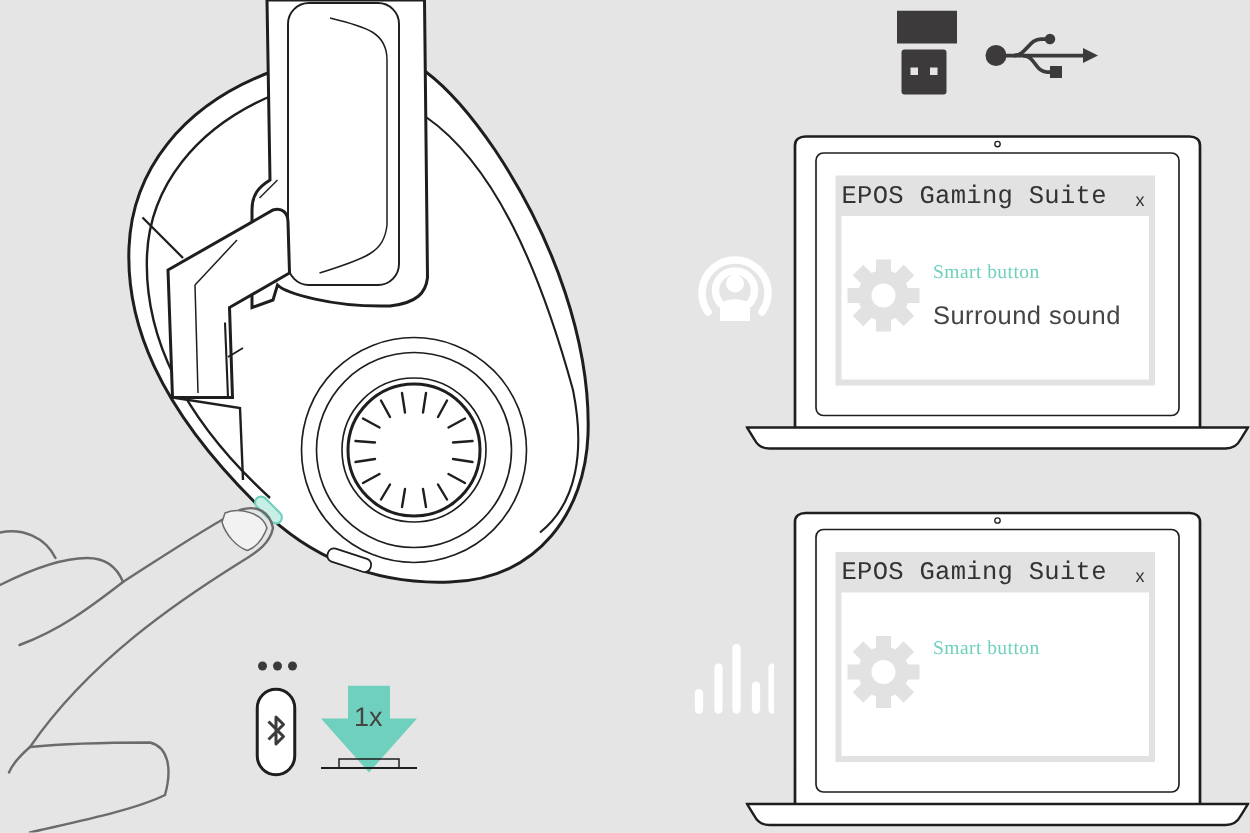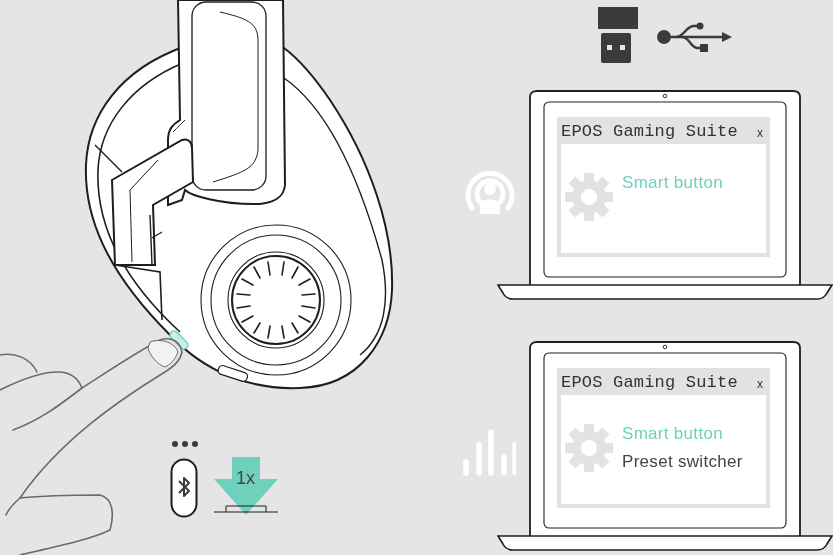--- a/index.html
+++ b/index.html
@@ -1,21 +1,21 @@
 <!DOCTYPE html>
 <html><head>
 <meta charset="utf-8">
 <style>
   html, body { margin:0; padding:0; }
   body { width:833px; height:555px; background:#e5e5e5; position:relative; overflow:hidden; font-family:"Liberation Sans", sans-serif; }
   .abs { position:absolute; }
   svg { display:block; }
   .win-title { position:absolute; font-size:17px; color:#333; letter-spacing:0.2px;font-family:Liberation Mono, monospace; }
   .win-close { position:absolute; font-size:12px; color:#333; }
-  .smart { position:absolute; font-size:17px; letter-spacing:0.3px; }
+  .smart { position:absolute; font-size:13px; letter-spacing:0.3px;font-family:Liberation Serif, serif; }
   .mode { position:absolute; font-size:17px; color:#444; letter-spacing:0.3px; }
   .press-label { position:absolute; font-size:18px; color:#444; }
 </style>
 </head>
 <body>
 
 <div class="abs" style="left:0;top:0;width:460px;height:555px;">
   <svg width="460" height="555" viewBox="0 0 460 555">
 
     <path d="M 183 47 C 120 70, 88 115, 86 165 C 84 215, 105 270, 170 335 C 205 372, 250 390, 300 388 C 360 386, 390 340, 392 290 C 394 230, 370 160, 330 100 C 315 78, 300 60, 284 48 Z" fill="#ffffff" stroke="#1e1e1e" stroke-width="2"></path>
@@ -130,20 +130,21 @@
         <rect x="-5" y="-24" width="10" height="48" transform="rotate(45)"></rect>
         <rect x="-5" y="-24" width="10" height="48" transform="rotate(90)"></rect>
         <rect x="-5" y="-24" width="10" height="48" transform="rotate(135)"></rect>
       </g>
       <circle cx="0" cy="0" r="8" fill="#ffffff"></circle>
     </g>
   </svg>
   <div class="win-title" style="left:64px;top:33px;">EPOS Gaming Suite</div>
   <div class="win-close" style="left:260px;top:37px;">x</div>
   <div class="smart" style="left:125px;top:84px;color:#6fd1bd;">Smart button</div>
+  <div class="mode" style="left:125px;top:112px;">Surround sound</div>
 </div>
 
 <div class="abs" style="left:497px;top:340px;width:336px;height:212px;">
   <svg class="abs" style="left:0;top:0;" width="336" height="212" viewBox="0 0 336 212">
     <path d="M 33 196 L 33 8 C 33 4, 36 2, 40 2 L 296 2 C 300 2, 303 4, 303 8 L 303 196" fill="#ffffff" stroke="#1e1e1e" stroke-width="1.8"></path>
     <rect x="47" y="13" width="242" height="175" rx="5" fill="#ffffff" stroke="#1e1e1e" stroke-width="1.1"></rect>
     <circle cx="168" cy="7" r="1.8" fill="none" stroke="#1e1e1e" stroke-width="0.9"></circle>
     <path d="M 1 196 L 335 196 L 330 204 C 328 208, 325 210, 320 210 L 16 210 C 11 210, 8 208, 6 204 Z" fill="#ffffff" stroke="#1e1e1e" stroke-width="1.6"></path>
     <rect x="60" y="28" width="213" height="140" fill="#e2e2e2"></rect>
     <rect x="64" y="55" width="205" height="109" fill="#ffffff"></rect>
@@ -154,21 +155,20 @@
         <rect x="-5" y="-24" width="10" height="48" transform="rotate(45)"></rect>
         <rect x="-5" y="-24" width="10" height="48" transform="rotate(90)"></rect>
         <rect x="-5" y="-24" width="10" height="48" transform="rotate(135)"></rect>
       </g>
       <circle cx="0" cy="0" r="8" fill="#ffffff"></circle>
     </g>
   </svg>
   <div class="win-title" style="left:64px;top:33px;">EPOS Gaming Suite</div>
   <div class="win-close" style="left:260px;top:37px;">x</div>
   <div class="smart" style="left:125px;top:84px;color:#6fd1bd;">Smart button</div>
-  <div class="mode" style="left:125px;top:112px;">Preset switcher</div>
 </div>
 
 <div class="abs" style="left:171px;top:440px;">
   <svg width="28" height="8" viewBox="0 0 28 8">
     <circle cx="4" cy="4" r="3" fill="#3d3a3b"></circle>
     <circle cx="14" cy="4" r="3" fill="#3d3a3b"></circle>
     <circle cx="24" cy="4" r="3" fill="#3d3a3b"></circle>
   </svg>
 </div>
 <div class="abs" style="left:170px;top:458px;">

